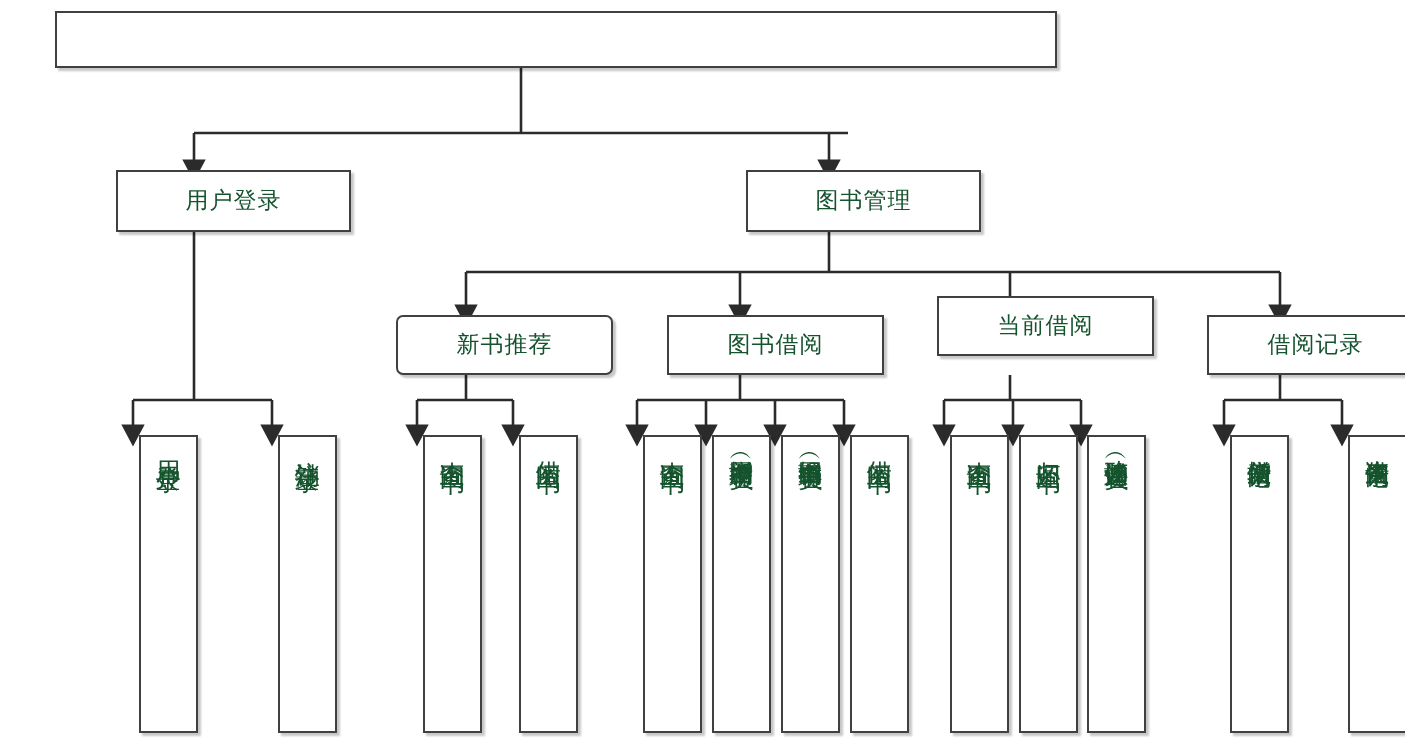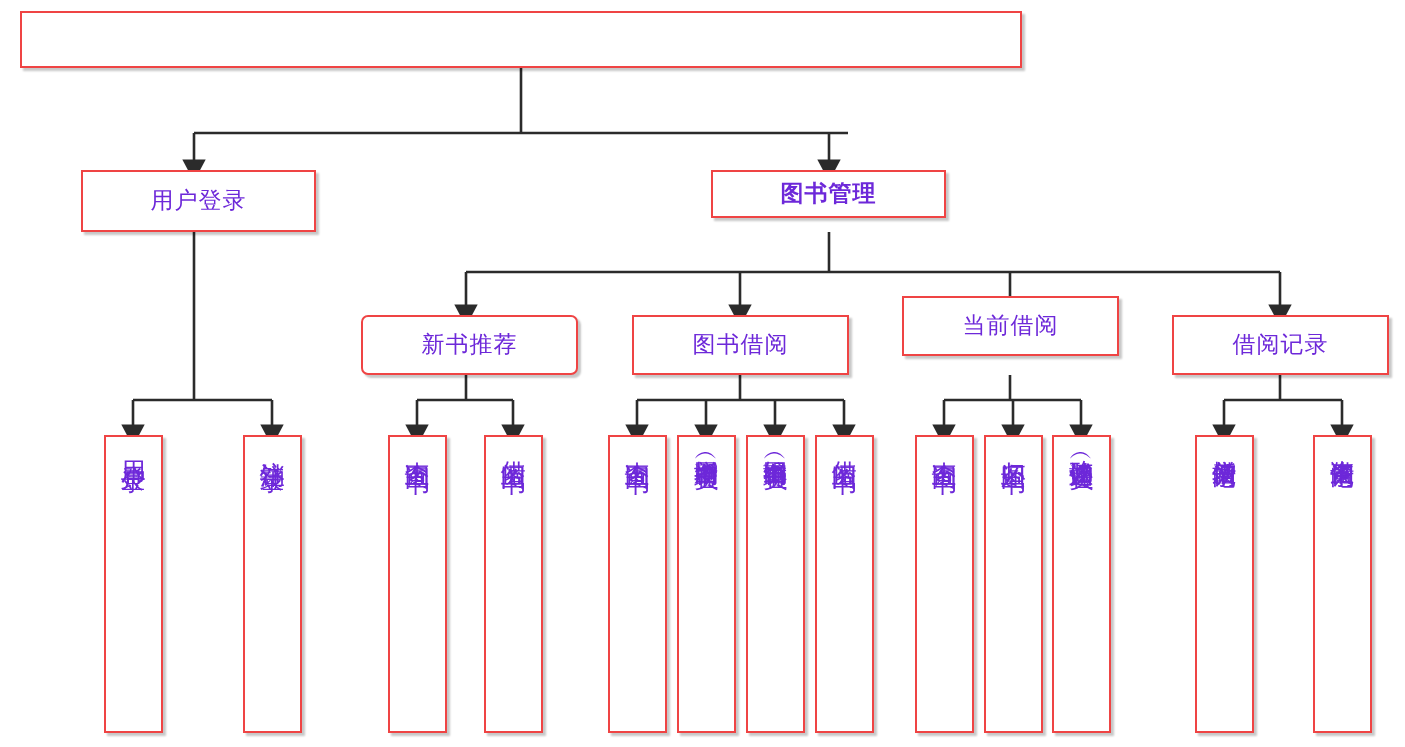--- a/index.html
+++ b/index.html
@@ -11,26 +11,27 @@
     overflow:hidden;
     position:relative;
   }
   #canvas{position:absolute;left:0;top:0;width:1405px;height:747px;}
   #svg-layer{position:absolute;left:0;top:0;width:1405px;height:747px;}
 
   .node{
     position:absolute;
     box-sizing:border-box;
     background:#ffffff;
-    border:2px solid #ef4444;
+    border:2px solid #404040;
     box-shadow:3px 3px 2px rgba(0,0,0,0.22);
     display:flex;
     align-items:center;
     justify-content:center;
-    color:#6d28d9;
+    color:#14532d;
+    margin-left:35px;
   }
   .node .lbl{
     display:block;
     text-align:center;
     line-height:1.18;
     white-space:nowrap;
   }
 
   
   .h-node .lbl{font-size:23px;letter-spacing:1px;}
@@ -119,21 +120,21 @@
   </svg>
 
   <div class="node root h-node" id="root-node" style="left: 20px; top: 11px; width: 1002px; height: 57px;">
     <span class="lbl"></span>
   </div>
 
   <div id="level2-layer">
       <div class="node h-node" style="left: 81px; top: 170px; width: 235px; height: 62px;">
         <span class="lbl">用户登录</span>
       </div>
-      <div class="node h-node" style="left: 711px; top: 170px; width: 235px; height: 48px; font-weight: bold;">
+      <div class="node h-node" style="left: 711px; top: 170px; width: 235px; height: 62px;">
         <span class="lbl">图书管理</span>
       </div>
     </div>
   <div id="level3-layer">
       <div class="node h-node" style="left: 361px; top: 315px; width: 217px; height: 60px; border-radius: 7px;">
         <span class="lbl">新书推荐</span>
       </div>
       <div class="node h-node" style="left: 632px; top: 315px; width: 217px; height: 60px;">
         <span class="lbl">图书借阅</span>
       </div>

